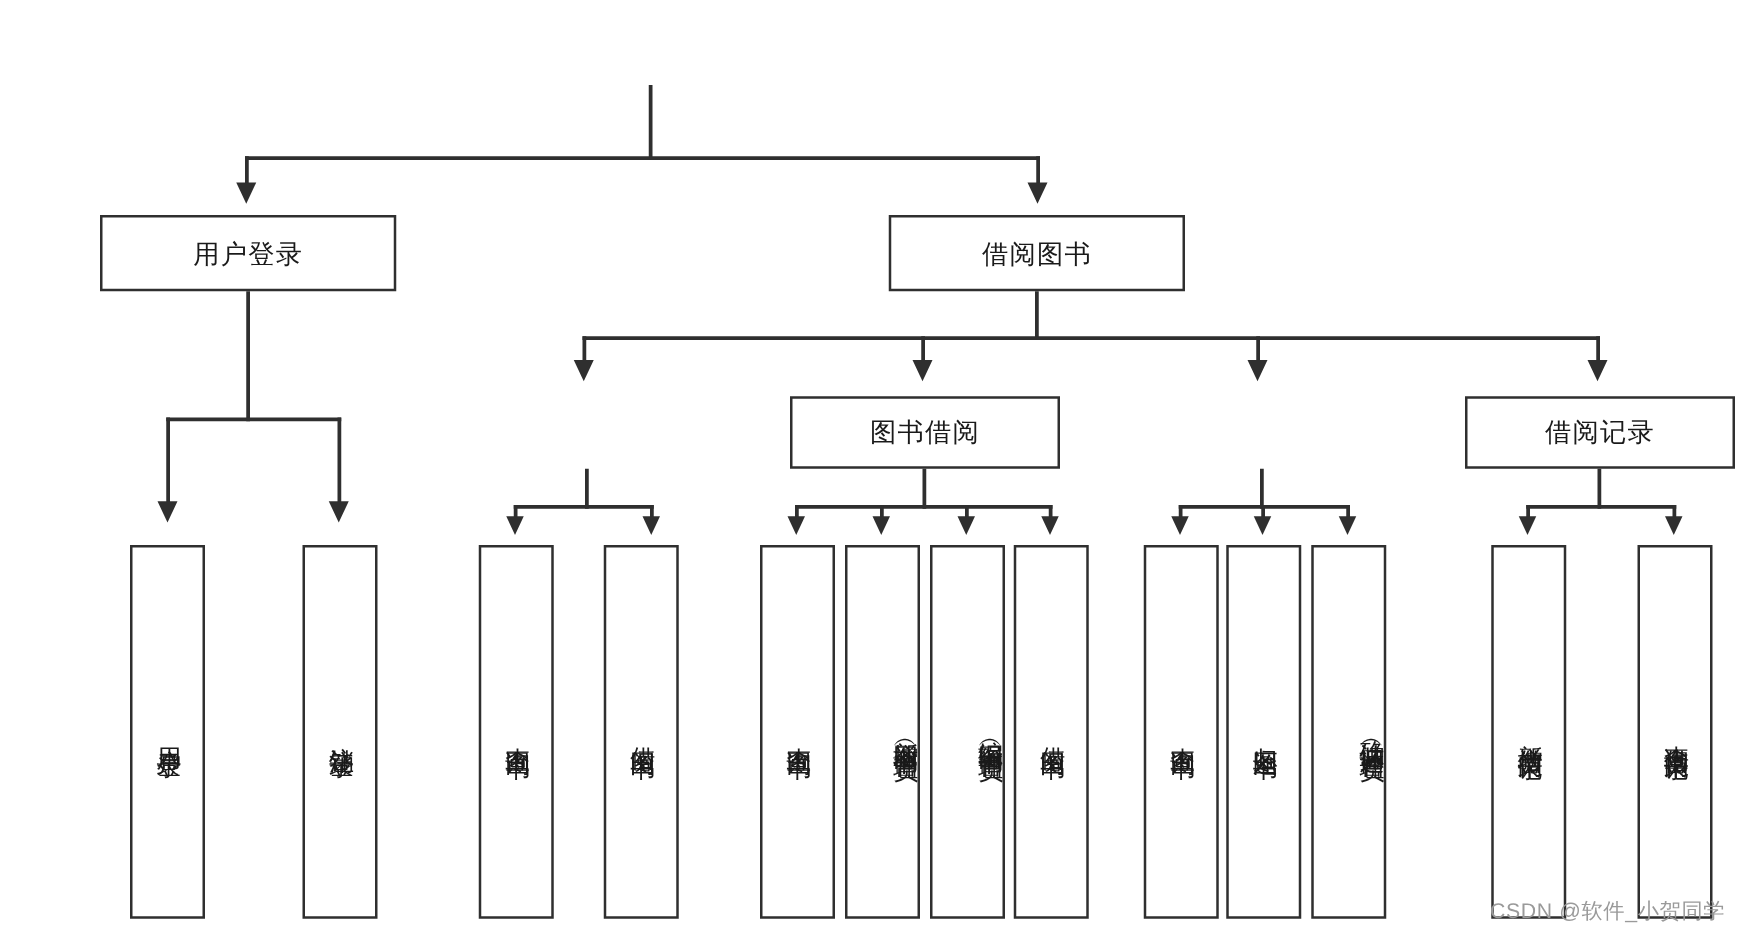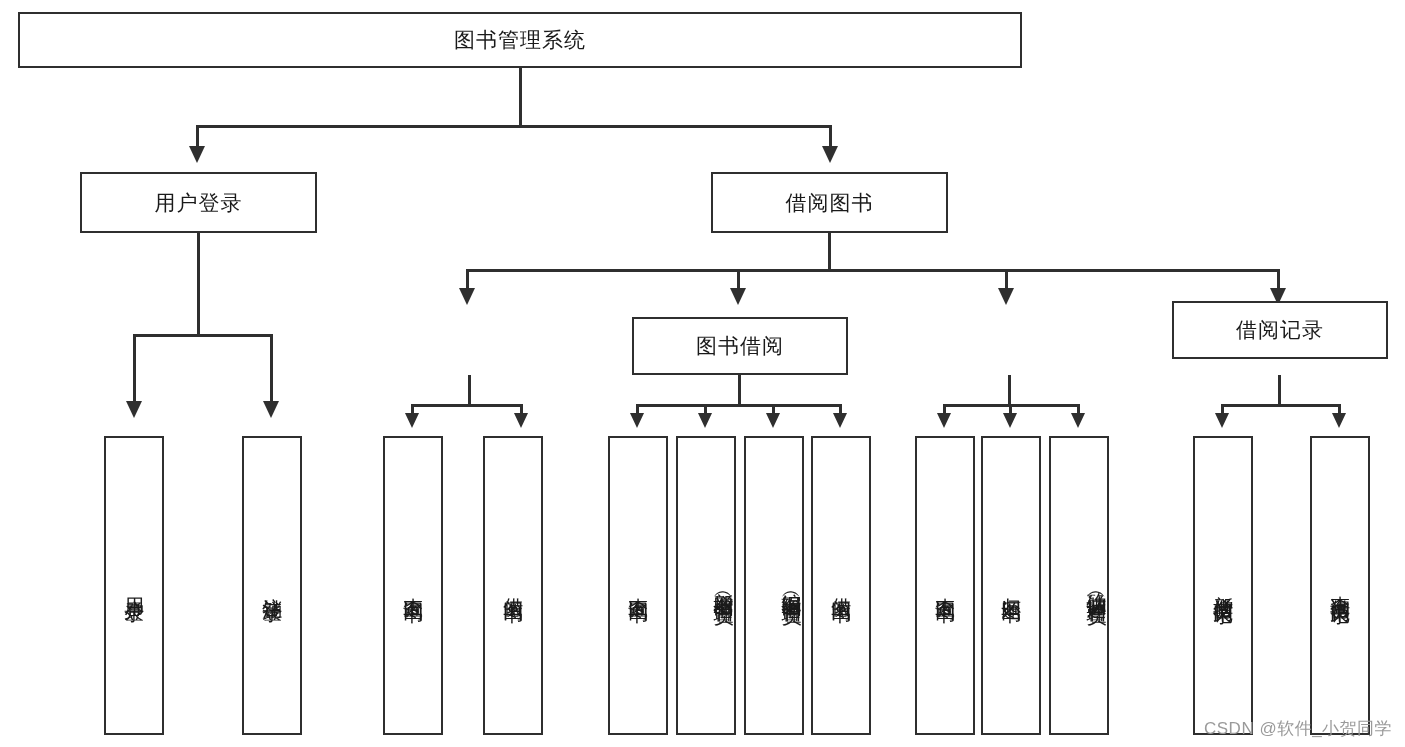--- a/index.html
+++ b/index.html
@@ -65,23 +65,20 @@
     color: #9a9a9a;
     letter-spacing: 0.5px;
     white-space: nowrap;
   }
 </style>
 </head>
 <body>
 
 <div id="canvas">
 
-  <div class="node h" style="left:18px; top:12px; width:1004px; height:56px;">
-    <span>图书管理系统</span>
-  </div>
 
   <div class="line vline" style="left:519px; top:68px; width:3px; height:59px;"></div>
 
   <div class="line hline" style="left:196px; top:125px; width:636px; height:3px;"></div>
 
   <div class="line vline" style="left:196px; top:125px; width:3px; height:26px;"></div>
   <div class="line vline" style="left:829px; top:125px; width:3px; height:26px;"></div>
   <div class="arrow" style="left:189px; top:146px;"></div>
   <div class="arrow" style="left:822px; top:146px;"></div>
 
@@ -106,21 +103,21 @@
   <div class="line vline" style="left:1005px; top:269px; width:3px; height:23px;"></div>
   <div class="line vline" style="left:1277px; top:269px; width:3px; height:23px;"></div>
   <div class="arrow" style="left:459px; top:288px;"></div>
   <div class="arrow" style="left:730px; top:288px;"></div>
   <div class="arrow" style="left:998px; top:288px;"></div>
   <div class="arrow" style="left:1270px; top:288px;"></div>
 
   <div class="node h" style="left:632px; top:317px; width:216px; height:58px;">
     <span>图书借阅</span>
   </div>
-  <div class="node h" style="left:1172px; top:301px; width:216px; height:58px;">
+  <div class="node h" style="left:1172px; top:317px; width:216px; height:58px;">
     <span>借阅记录</span>
   </div>
 
   <div class="line vline" style="left:468px; top:375px; width:3px; height:32px;"></div>
   <div class="line hline" style="left:411px; top:404px; width:112px; height:3px;"></div>
   <div class="line vline" style="left:411px; top:404px; width:3px; height:14px;"></div>
   <div class="line vline" style="left:520px; top:404px; width:3px; height:14px;"></div>
   <div class="arrow small" style="left:405px; top:413px;"></div>
   <div class="arrow small" style="left:514px; top:413px;"></div>
 
@@ -188,15 +185,15 @@
     <span>确认归还（管理员）</span>
   </div>
 
   <div class="node v center" style="left:1193px; top:436px; width:60px; height:299px;">
     <span>新增借阅记录</span>
   </div>
   <div class="node v center" style="left:1310px; top:436px; width:60px; height:299px;">
     <span>查询借阅记录</span>
   </div>
 
-  <div class="watermark" style="left:1192px; top:717px;margin-left:12px;">CSDN @软件_小贺同学</div>
+  <div class="watermark" style="left:1192px; top:717px;">CSDN @软件_小贺同学</div>
 
 </div>
 
 </body></html>

